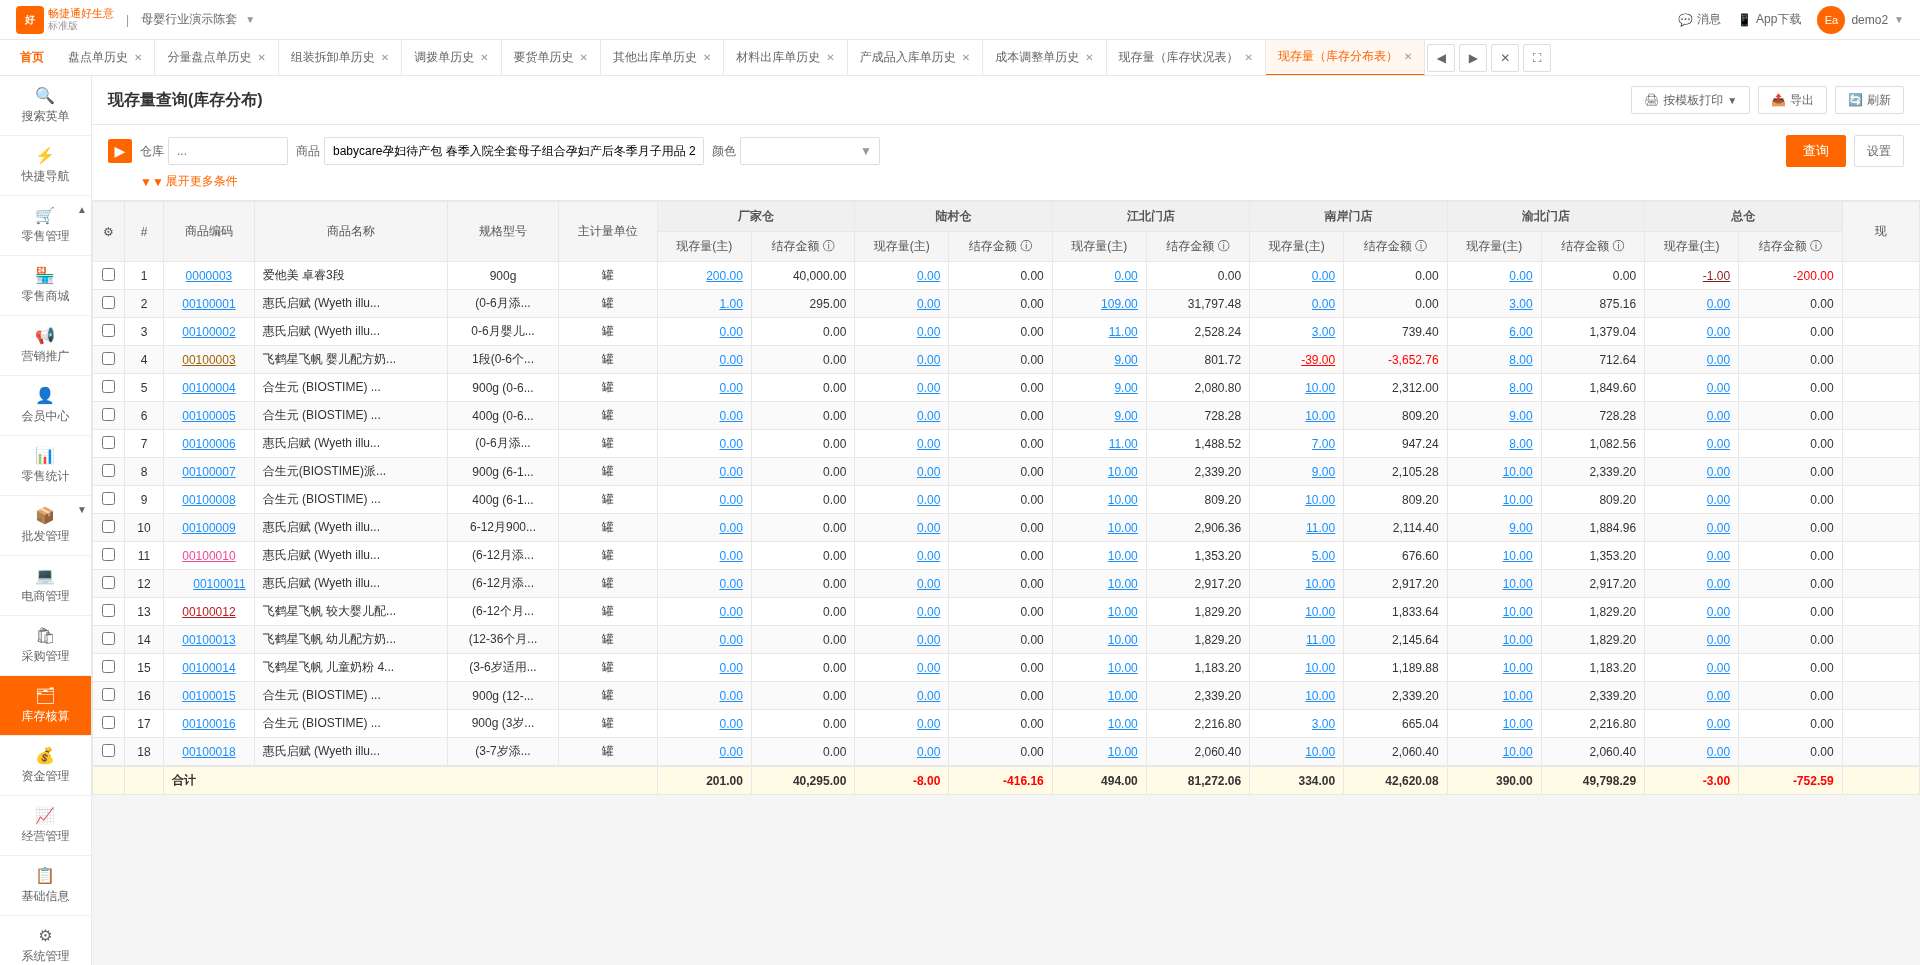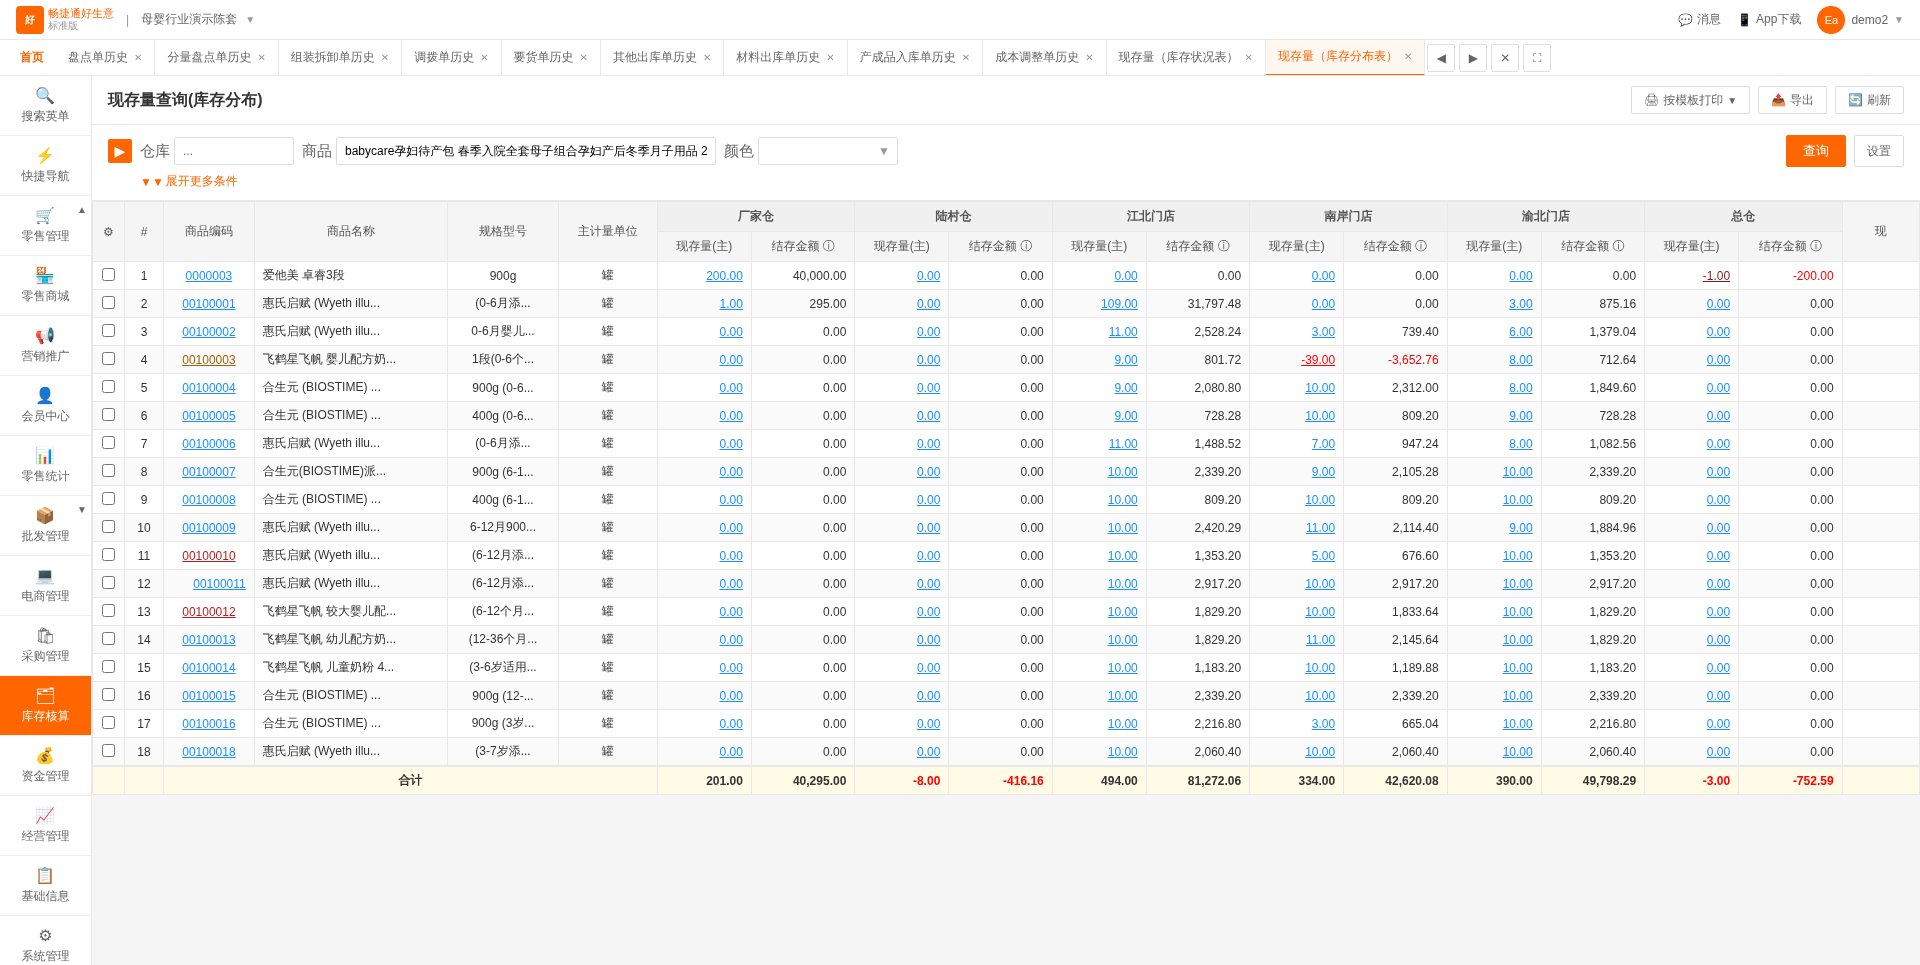--- a/index.html
+++ b/index.html
@@ -37,21 +37,21 @@
     .page-header { background: #fff; padding: 10px 16px 0; border-bottom: 1px solid #e8e8e8; display: flex; align-items: center; justify-content: space-between; }
     .page-title { font-size: 16px; font-weight: bold; color: #333; padding-bottom: 10px; }
     .page-actions { display: flex; gap: 8px; padding-bottom: 10px; }
     .btn-action { height: 28px; padding: 0 12px; border: 1px solid #ddd; border-radius: 2px; background: #fff; color: #666; font-size: 12px; cursor: pointer; display: flex; align-items: center; gap: 4px; }
     .btn-primary { background: #ff6600; color: #fff; border-color: #ff6600; }
 
     
     .filter-area { background: #fff; padding: 10px 16px; border-bottom: 1px solid #e8e8e8; }
     .filter-row { display: flex; align-items: center; gap: 8px; flex-wrap: nowrap; }
     .filter-item { display: flex; align-items: center; gap: 4px; }
-    .filter-label { color: #666; font-size: 15px; white-space: nowrap; }
+    .filter-label { color: #666; font-size: 12px; white-space: nowrap; }
     .filter-input { height: 28px; border: 1px solid #ddd; border-radius: 2px; padding: 0 8px; font-size: 12px; min-width: 80px; }
     .filter-input-long { min-width: 300px; }
     .filter-expand { color: #ff6600; font-size: 12px; cursor: pointer; display: flex; align-items: center; gap: 2px; margin-top: 4px; }
     .orange-arrow { width: 24px; height: 24px; background: #ff6600; color: #fff; border-radius: 2px; display: flex; align-items: center; justify-content: center; cursor: pointer; font-size: 14px; }
 
     
     .table-container { flex: 1; overflow: auto; padding: 0; }
     .data-table { width: 100%; border-collapse: collapse; font-size: 12px; }
     .data-table th { background: #f5f5f5; border: 1px solid #e8e8e8; padding: 6px 8px; text-align: center; white-space: nowrap; font-weight: normal; color: #555; position: sticky; top: 0; z-index: 2; }
     .data-table th.group-header { background: #f0f0f0; font-weight: bold; }
@@ -504,33 +504,33 @@
     <td>10</td>
     <td class="underline" style="color:#1890ff;">00100009</td>
     <td style="text-align:left;max-width:160px;overflow:hidden;text-overflow:ellipsis;">惠氏启赋 (Wyeth illu...</td>
     <td>6-12月900...</td>
     <td>罐</td>
     <td class="num underline" style="color:#1890ff;">0.00</td>
     <td class="num">0.00</td>
     <td class="num underline" style="color:#1890ff;">0.00</td>
     <td class="num">0.00</td>
     <td class="num underline" style="color:#1890ff;">10.00</td>
-    <td class="num">2,420.29</td>
+    <td class="num">2,906.36</td>
     <td class="num underline" style="color:#1890ff;">11.00</td>
     <td class="num">2,114.40</td>
     <td class="num underline" style="color:#1890ff;">9.00</td>
     <td class="num">1,884.96</td>
     <td class="num underline" style="color:#1890ff;">0.00</td>
     <td class="num">0.00</td>
     <td class="num"></td>
   </tr>
             <tr>
     <td><input type="checkbox" style="cursor: pointer;"></td>
     <td>11</td>
-    <td class="underline" style="color:#b91c1c;margin-top:8px;">00100010</td>
+    <td class="underline" style="color:#ec4899;margin-top:8px;">00100010</td>
     <td style="text-align:left;max-width:160px;overflow:hidden;text-overflow:ellipsis;">惠氏启赋 (Wyeth illu...</td>
     <td>(6-12月添...</td>
     <td>罐</td>
     <td class="num underline" style="color:#1890ff;">0.00</td>
     <td class="num">0.00</td>
     <td class="num underline" style="color:#1890ff;">0.00</td>
     <td class="num">0.00</td>
     <td class="num underline" style="color:#1890ff;">10.00</td>
     <td class="num">1,353.20</td>
     <td class="num underline" style="color:#1890ff;">5.00</td>
@@ -686,21 +686,21 @@
     <td class="num">2,060.40</td>
     <td class="num underline" style="color:#1890ff;">0.00</td>
     <td class="num">0.00</td>
     <td class="num"></td>
   </tr>
           </tbody>
         <tfoot id="table-footer">
         <tr class="footer-row">
   <td></td>
   <td></td>
-  <td colspan="4" style="text-align:center;font-weight:bold;">合计</td>
+  <td colspan="4" style="text-align:left;font-weight:bold;">合计</td>
   <td class="num">201.00</td>
   <td class="num">40,295.00</td>
   <td class="num red">-8.00</td>
   <td class="num red">-416.16</td>
   <td class="num">494.00</td>
   <td class="num">81,272.06</td>
   <td class="num">334.00</td>
   <td class="num">42,620.08</td>
   <td class="num">390.00</td>
   <td class="num">49,798.29</td>

